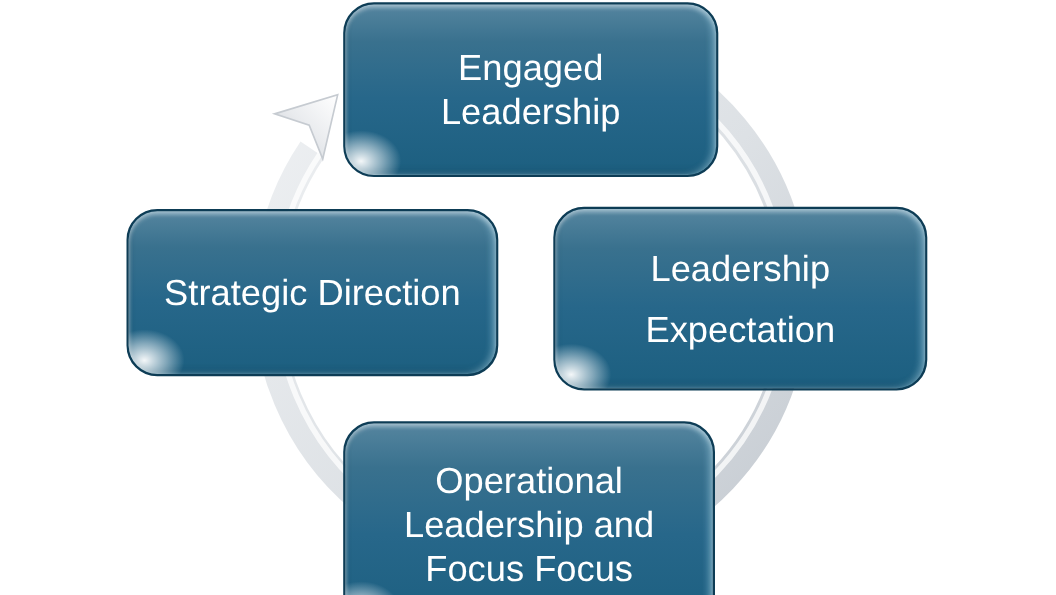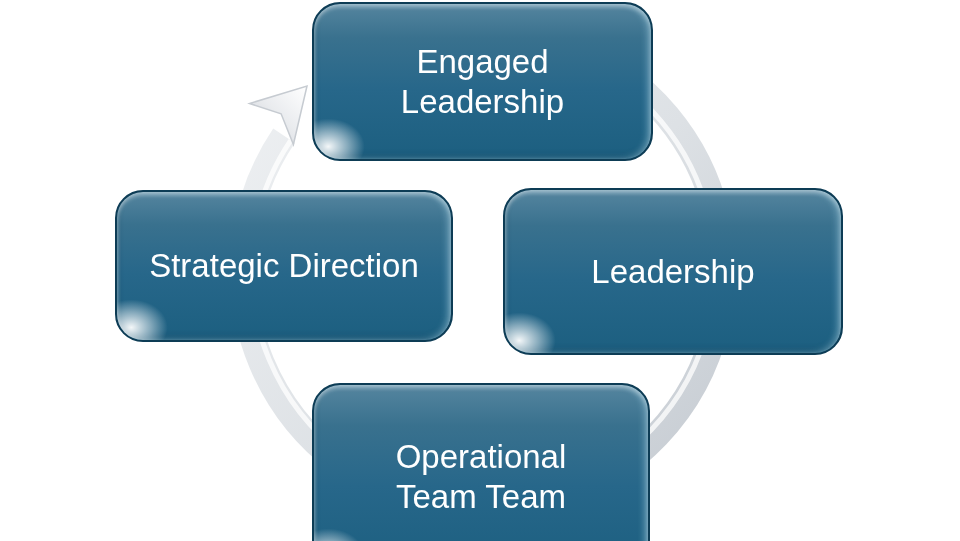--- a/index.html
+++ b/index.html
@@ -82,24 +82,26 @@
     <polygon points="307,86 293.4,144.5 281.1,113.8 249.6,103.5" fill="url(#headGrad)" stroke="#c6cbd1" stroke-width="1.5"></polygon>
   </svg>
 
   <div class="node node-top">
     <span class="line">Engaged</span>
     <span class="line">Leadership</span>
   </div>
 
   <div class="node node-right">
     <span class="line">Leadership</span>
+    <span class="line">Expectation</span>
   </div>
 
   <div class="node node-bottom">
     <span class="line">Operational</span>
-    <span class="line">Team Team</span>
+    <span class="line">Leadership and</span>
+    <span class="line">Focus Focus</span>
   </div>
 
   <div class="node node-left">
     <span class="line">Strategic Direction</span>
   </div>
 
 </div>
 
 </body></html>

